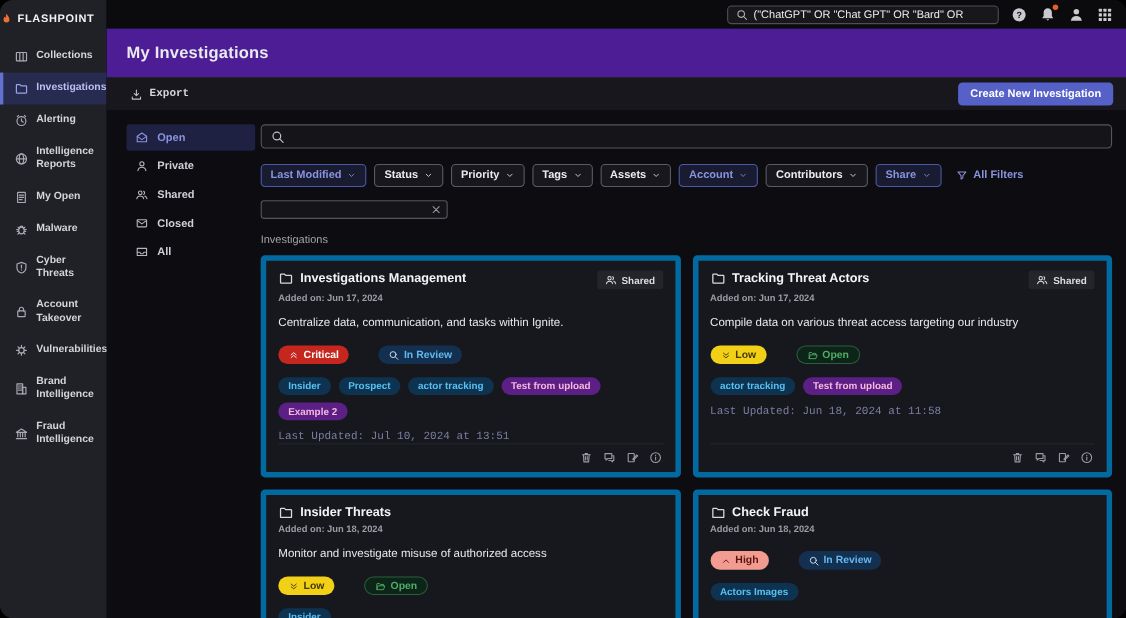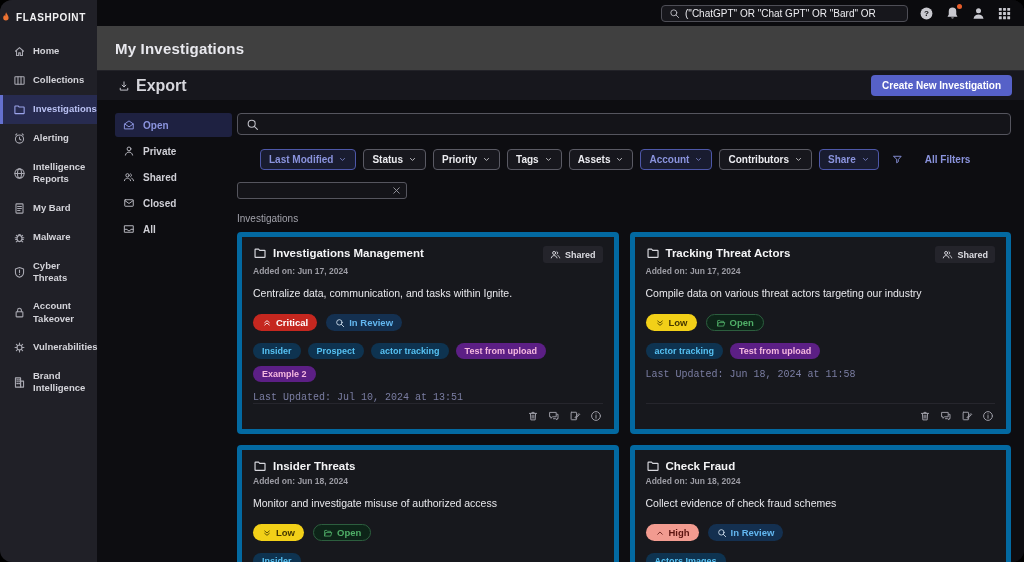--- a/index.html
+++ b/index.html
@@ -20,63 +20,63 @@
   
   .main { flex:1; display:flex; flex-direction:column; min-width:0; background:#0d0d11; }
   .topbar { height:26px; flex:0 0 26px; display:flex; align-items:center; justify-content:flex-end; gap:11px; padding-right:12px; background:#0b0b0e; }
   .gsearch { display:flex; align-items:center; gap:5px; width:247px; height:17px; border:1px solid #4e4e56; border-radius:4px; background:#17171c; padding:0 7px; }
   .gsearch .ic { width:11px; height:11px; color:#b9b9c0; flex:0 0 11px; }
   .gsearch input { flex:1; background:transparent; border:none; outline:none; color:#ececf0; font-size:10px; font-family:inherit; padding:0; min-width:0; }
   .tb-icon { width:15px; height:15px; color:#c9c9cf; position:relative; display:inline-flex; cursor:pointer; }
   .tb-icon .ic { width:15px; height:15px; }
   .tb-icon .dot { position:absolute; top:-2px; right:-2px; width:5px; height:5px; border-radius:50%; background:#e85d2a; }
 
-  .page-header { height:44px; flex:0 0 44px; display:flex; align-items:center; padding-left:18px; background:#404040; }
+  .page-header { height:44px; flex:0 0 44px; display:flex; align-items:center; padding-left:18px; background:#4c1d95; }
   .page-header h1 { margin:0; color:#e9e9ee; font-size:15px; font-weight:bold; letter-spacing:.2px; }
 
   .toolbar { height:30px; flex:0 0 30px; background:#17171d; display:flex; align-items:center; justify-content:space-between; padding:0 12px 0 21px; border-top:1px solid #222228; }
-  .export { display:flex; align-items:center; gap:6px; background:none; border:none; color:#d6d6dc; font-size:16px; font-weight:bold; font-family:Liberation Sans, sans-serif; cursor:pointer; padding:0;text-align:center; }
+  .export { display:flex; align-items:center; gap:6px; background:none; border:none; color:#d6d6dc; font-size:10px; font-weight:bold; font-family:Liberation Mono, monospace; cursor:pointer; padding:0;text-align:center; }
   .export .ic { width:12px; height:12px; color:#c0c0c8; }
   .create { background:#5661c8; color:#fff; border:none; border-radius:4px; font-family:inherit; font-size:10px; font-weight:bold; padding:5px 11px; cursor:pointer; }
 
   .content { flex:1; display:flex; padding:13px 13px 0 18px; gap:5px; overflow:hidden; }
   .subnav { width:117px; flex:0 0 117px; display:flex; flex-direction:column; gap:2px; }
   .sub-item { display:flex; align-items:center; gap:8px; padding:6px 8px; border-radius:3px; color:#cfcfd6; font-size:10px; font-weight:600; cursor:pointer; }
   .sub-item .ic { width:12px; height:12px; flex:0 0 12px; color:#b4b4bc; }
   .sub-item.active { background:#1e2141; color:#8a93dd; }
   .sub-item.active .ic { color:#8a93dd; }
 
   .main-col { flex:1; min-width:0; display:flex; flex-direction:column; }
   .searchbar { height:22px; flex:0 0 22px; border:1px solid #55555e; border-radius:4px; background:#141419; display:flex; align-items:center; padding:0 8px; gap:6px; }
   .searchbar .ic { width:13px; height:13px; color:#c0c0c8; flex:0 0 13px; }
   .searchbar input { flex:1; border:none; background:transparent; outline:none; color:#ececf0; font-size:11px; font-family:inherit; min-width:0; }
 
-  .filter-row { display:flex; align-items:center; gap:7px; margin-top:14px; flex:0 0 auto;margin-left:23px; }
+  .filter-row { display:flex; align-items:center; gap:7px; margin-top:14px; flex:0 0 auto; }
   .fbtn { display:flex; align-items:center; gap:5px; height:21px; padding:0 8px; border-radius:4px; border:1px solid #5a5a64; background:#17171d; color:#ececf0; font-size:10px; font-weight:bold; font-family:inherit; cursor:pointer; white-space:nowrap; }
   .fbtn .ic { width:9px; height:9px; }
   .fbtn.accent { border-color:#4d57a8; color:#8a93dd; background:#191c30; }
-  .all-filters { display:flex; align-items:center; gap:22px; color:#8a93dd; font-size:10px; font-weight:bold; margin-left:6px; cursor:pointer; white-space:nowrap; }
+  .all-filters { display:flex; align-items:center; gap:5px; color:#8a93dd; font-size:10px; font-weight:bold; margin-left:6px; cursor:pointer; white-space:nowrap; }
   .all-filters .ic { width:11px; height:11px; }
 
   .mini-input { width:170px; height:17px; margin-top:12px; border:1px solid #55555e; border-radius:3px; background:#141419; display:flex; align-items:center; padding:0 4px 0 6px; flex:0 0 auto; }
   .mini-input input { flex:1; border:none; background:transparent; outline:none; color:#ececf0; font-size:10px; font-family:inherit; min-width:0; }
   .mini-input .clear { width:11px; height:11px; color:#9a9aa2; display:inline-flex; cursor:pointer; }
 
   .section-label { margin-top:14px; color:#a2a2ab; font-size:10px; flex:0 0 auto; }
   .cards { margin-top:8px; display:grid; grid-template-columns:1fr 1fr; gap:11px; align-items:stretch; }
   .card { background:#17181d; border:5px solid #0369a1; border-radius:4px; padding:9px 11px 0 11px; min-height:142px; display:flex; flex-direction:column; }
   .card-head { display:flex; align-items:flex-start; justify-content:space-between; gap:8px; }
   .card-title-wrap { display:flex; align-items:center; gap:6px; }
   .card-title-wrap .ic { width:14px; height:14px; flex:0 0 14px; color:#d8d8de; }
   .card-title { color:#f4f4f6; font-size:11.5px; font-weight:bold; cursor:pointer; white-space:nowrap; }
   .shared-pill { display:flex; align-items:center; gap:4px; background:#24242b; border-radius:3px; padding:3px 7px; color:#dcdce2; font-size:9px; font-weight:bold; }
   .shared-pill .ic { width:11px; height:11px; }
   .card-added { color:#9c9ca4; font-size:8.5px; font-weight:600; margin-top:3px; }
   .card-desc { color:#e8e8ec; font-size:10.5px; margin-top:11px; }
-  .card-badges { display:flex; align-items:center; gap:9px; margin-top:15px; }
+  .card-badges { display:flex; align-items:center; gap:27px; margin-top:15px; }
   .pill { display:inline-flex; align-items:center; gap:4px; height:17px; padding:0 9px; border-radius:10px; font-size:9.5px; font-weight:bold; }
   .pill .ic { width:10px; height:10px; }
   .pill.critical { background:#c5271f; color:#fff; }
   .pill.high { background:#f29b90; color:#5c1410; }
   .pill.low { background:#f2d018; color:#453800; }
   .pill.review { background:#143050; color:#63b7f0; }
   .pill.review .ic { color:#d8e8f5; }
   .pill.open { background:#0d2418; border:1px solid #2c5e3e; color:#4fae67; }
   .card-tags { display:flex; align-items:center; gap:7px; margin-top:12px; flex-wrap:wrap; }
   .tag { border-radius:9px; padding:3px 9px; font-size:9px; font-weight:bold; cursor:pointer; }
@@ -100,29 +100,20 @@
           <svg viewBox="0 0 24 24" fill="none" stroke="currentColor" stroke-width="2" stroke-linecap="round" stroke-linejoin="round">
             <path fill="#ED7232" stroke="none" d="M12.2 1.5c.7 3.8 5 6.2 5 11a5.4 5.4 0 0 1-10.8 0c0-2.2 1-4.1 2.3-5.7.2 1.2.9 2.2 2 2.6-.8-2.8.7-5.3 1.5-7.9z"></path>
           </svg>
         </span>
       <span class="brand-text">FLASHPOINT</span>
     </div>
     <nav class="nav" id="sidebar-nav">
         <div class="nav-item">
     <span class="ic nav-ic">
             <svg viewBox="0 0 24 24" fill="none" stroke="currentColor" stroke-width="2" stroke-linecap="round" stroke-linejoin="round">
-              <path d="M4.5 11.5L12 4.8l7.5 6.7"></path>
-              <path d="M6.5 10v9.5h4v-5h3v5h4V10"></path>
-            </svg>
-          </span>
-    <span class="nav-label">Home</span>
-  </div>
-        <div class="nav-item">
-    <span class="ic nav-ic">
-            <svg viewBox="0 0 24 24" fill="none" stroke="currentColor" stroke-width="2" stroke-linecap="round" stroke-linejoin="round">
               <rect x="3.5" y="5" width="17" height="14" rx="1"></rect>
               <path d="M9.2 5v14M14.8 5v14"></path>
             </svg>
           </span>
     <span class="nav-label">Collections</span>
   </div>
         <div class="nav-item active">
     <span class="ic nav-ic">
             <svg viewBox="0 0 24 24" fill="none" stroke="currentColor" stroke-width="2" stroke-linecap="round" stroke-linejoin="round">
               <path d="M3.5 6.3c0-.5.4-.9.9-.9h5.1l2 2h8.2c.5 0 .9.4.9.9v10.4c0 .5-.4.9-.9.9H4.4a.9.9 0 0 1-.9-.9z"></path>
@@ -150,21 +141,21 @@
           </span>
     <span class="nav-label">Intelligence Reports</span>
   </div>
         <div class="nav-item">
     <span class="ic nav-ic">
             <svg viewBox="0 0 24 24" fill="none" stroke="currentColor" stroke-width="2" stroke-linecap="round" stroke-linejoin="round">
               <rect x="5.5" y="3.5" width="13" height="17" rx="1"></rect>
               <path d="M8.5 8.2h7M8.5 12h7M8.5 15.8h4.5"></path>
             </svg>
           </span>
-    <span class="nav-label">My Bard</span>
+    <span class="nav-label">My Open</span>
   </div>
         <div class="nav-item">
     <span class="ic nav-ic">
             <svg viewBox="0 0 24 24" fill="none" stroke="currentColor" stroke-width="2" stroke-linecap="round" stroke-linejoin="round">
               <ellipse cx="12" cy="14" rx="4.6" ry="5.6"></ellipse>
               <path d="M9.4 9.2a2.6 2.6 0 0 1 5.2 0"></path>
               <path d="M7.4 12.4H4M7.4 15.6H4.8M16.6 12.4H20M16.6 15.6h2.6M8.6 17.8L6 20M15.4 17.8L18 20M8.6 10.4L6.2 8.2M15.4 10.4l2.4-2.2"></path>
             </svg>
           </span>
     <span class="nav-label">Malware</span>
@@ -199,20 +190,30 @@
   </div>
         <div class="nav-item">
     <span class="ic nav-ic">
             <svg viewBox="0 0 24 24" fill="none" stroke="currentColor" stroke-width="2" stroke-linecap="round" stroke-linejoin="round">
               <rect x="4.5" y="3.5" width="9.5" height="17"></rect>
               <rect x="14" y="9.5" width="5.5" height="11"></rect>
               <path d="M7 7.2h1.8M7 10.6h1.8M7 14h1.8M10.6 7.2h1.8M10.6 10.6h1.8M10.6 14h1.8"></path>
             </svg>
           </span>
     <span class="nav-label">Brand Intelligence</span>
+  </div>
+        <div class="nav-item">
+    <span class="ic nav-ic">
+            <svg viewBox="0 0 24 24" fill="none" stroke="currentColor" stroke-width="2" stroke-linecap="round" stroke-linejoin="round">
+              <path d="M3.5 9.3L12 3.8l8.5 5.5z"></path>
+              <path d="M5.8 9.8v7M10 9.8v7M14 9.8v7M18.2 9.8v7"></path>
+              <path d="M3.5 20h17"></path>
+            </svg>
+          </span>
+    <span class="nav-label">Fraud Intelligence</span>
   </div>
       </nav>
   </aside>
 
   <div class="main">
 
     <header class="topbar">
       <div class="gsearch">
         <span class="ic">
             <svg viewBox="0 0 24 24" fill="none" stroke="currentColor" stroke-width="2" stroke-linecap="round" stroke-linejoin="round">
@@ -519,21 +520,21 @@
                     <svg viewBox="0 0 24 24" fill="none" stroke="currentColor" stroke-width="2" stroke-linecap="round" stroke-linejoin="round">
                       <circle cx="9" cy="8.6" r="3.3"></circle>
                       <path d="M2.8 19.4c.6-3.6 3.6-5 6.2-5s5.6 1.4 6.2 5"></path>
                       <path d="M15.2 5.7a3.3 3.3 0 0 1 0 5.8M17.4 14.6c2.1.8 3.3 2.4 3.7 4.8"></path>
                     </svg>
                   </span>
         <span class="shared-text">Shared</span>
       </span>
     </div>
     <div class="card-added">Added on: Jun 17, 2024</div>
-    <div class="card-desc">Compile data on various threat actors targeting our industry</div>
+    <div class="card-desc">Compile data on various threat access targeting our industry</div>
     <div class="card-badges">
       <span class="pill priority low">
         <span class="ic p-ic">
                     <svg viewBox="0 0 24 24" fill="none" stroke="currentColor" stroke-width="2" stroke-linecap="round" stroke-linejoin="round">
                       <path d="M6.5 7.2l5.5 4.6 5.5-4.6M6.5 13l5.5 4.6 5.5-4.6"></path>
                     </svg>
                   </span>
                   <span class="pt">Low</span>
       </span>
       <span class="pill status open">
@@ -623,21 +624,20 @@
         <span class="ic">
                     <svg viewBox="0 0 24 24" fill="none" stroke="currentColor" stroke-width="2" stroke-linecap="round" stroke-linejoin="round">
                       <path d="M3.5 6.3c0-.5.4-.9.9-.9h5.1l2 2h8.2c.5 0 .9.4.9.9v10.4c0 .5-.4.9-.9.9H4.4a.9.9 0 0 1-.9-.9z"></path>
                     </svg>
                   </span>
         <span class="card-title">Check Fraud</span>
       </div>
 
     </div>
     <div class="card-added">Added on: Jun 18, 2024</div>
-    <div class="card-desc">Collect evidence of check fraud schemes</div>
     <div class="card-badges">
       <span class="pill priority high">
         <span class="ic p-ic">
                     <svg viewBox="0 0 24 24" fill="none" stroke="currentColor" stroke-width="2" stroke-linecap="round" stroke-linejoin="round">
                       <path d="M6.5 15l5.5-5.5L17.5 15"></path>
                     </svg>
                   </span>
                   <span class="pt">High</span>
       </span>
       <span class="pill status review">

